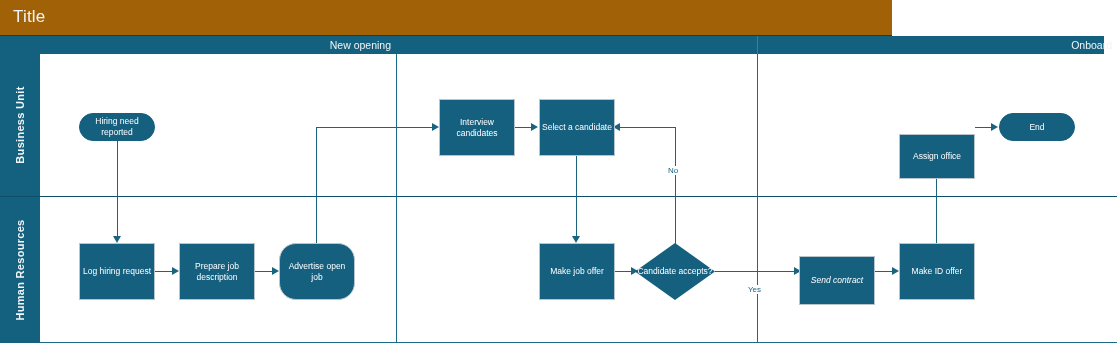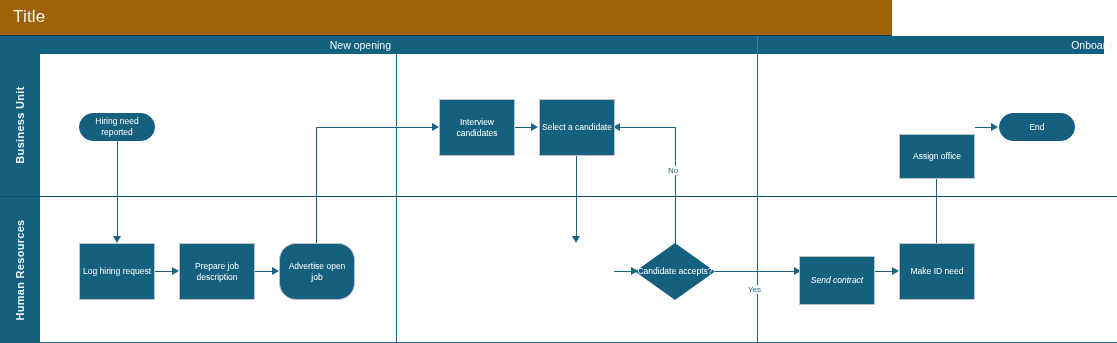--- a/index.html
+++ b/index.html
@@ -285,34 +285,37 @@
   </div>
 
   <div class="node" style="left:439px; top:99px; width:76px; height:57px;">
     <span>Interview candidates</span>
   </div>
 
   <div class="node" style="left:539px; top:99px; width:76px; height:57px;">
     <span>Select a candidate</span>
   </div>
 
+  <div class="node" style="left:539px; top:243px; width:76px; height:57px;">
+    <span>Make job offer</span>
+  </div>
 
   <div class="node decision" style="left:635px; top:243px; width:80px; height:57px;">
     <svg class="dia-shape" viewBox="0 0 80 57" preserveAspectRatio="none">
       <polygon points="40,0 80,28.5 40,57 0,28.5" fill="#15607f"></polygon>
     </svg>
     <span class="dia-label">Candidate accepts?</span>
   </div>
 
   <div class="node" style="left:799px; top:256px; width:76px; height:49px;font-style:italic;">
     <span>Send contract</span>
   </div>
 
   <div class="node" style="left:899px; top:243px; width:76px; height:57px;">
-    <span>Make ID need</span>
+    <span>Make ID offer</span>
   </div>
 
   <div class="node" style="left:899px; top:99px; width:76px; height:45px;margin-top:35px;">
     <span>Assign office</span>
   </div>
 
   <div class="node terminator" style="left:999px; top:113px; width:76px; height:28px;">
     <span>End</span>
   </div>
 

